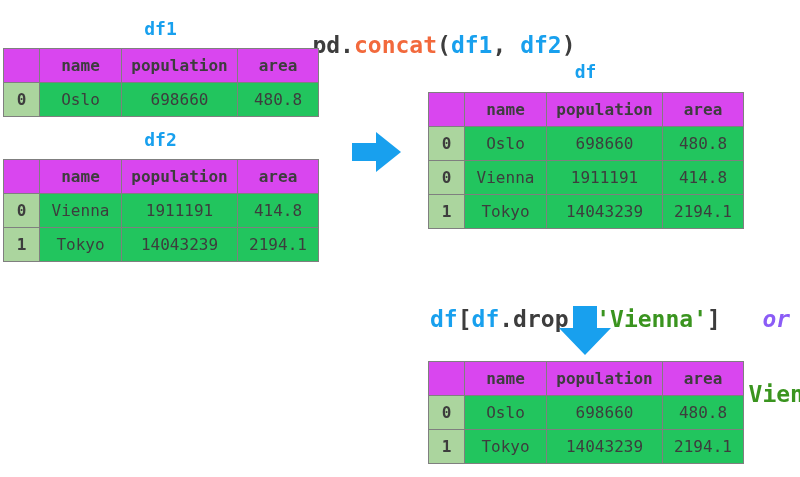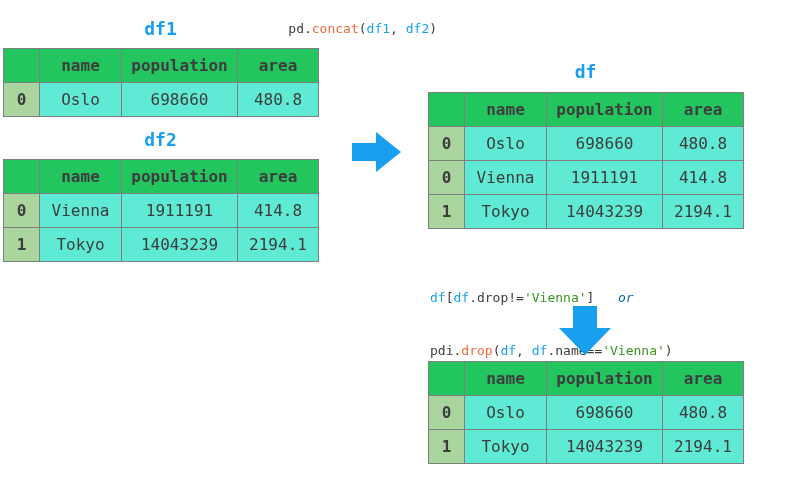--- a/index.html
+++ b/index.html
@@ -6,37 +6,37 @@
   .canvas {
     position:relative; width:800px; height:477px; background:#ffffff;
     font-family:"DejaVu Sans Mono", monospace; overflow:hidden;
   }
   
   table.df-table { position:absolute; border-collapse:collapse; table-layout:fixed; }
   .df-table th, .df-table td {
     border:1px solid #7f7f7f; text-align:center; vertical-align:middle;
     font-size:16px; color:#3d3d3d; padding:0; height:33px; overflow:hidden;
   }
-  .df-table th { background:#22c55e; font-weight:bold; }
-  .df-table td { background:#5eead4; font-weight:normal; }
+  .df-table th { background:#d946ef; font-weight:bold; }
+  .df-table td { background:#22c55e; font-weight:normal; }
   .df-table td.idx { background:#abd59e; font-weight:bold; }
   col.c-idx { width:36px; } col.c-name { width:82px; }
   col.c-pop { width:116px; } col.c-area { width:81px; }
   
   .tbl-label {
     position:absolute; width:315px; text-align:center;
     color:#18a0ee; font-weight:bold; font-size:18px;
   }
   
-  .code { position:absolute; font-size:13px; font-weight:normal; color:#3d3d3d; white-space:pre; }
+  .code { position:absolute; font-size:23px; font-weight:bold; color:#3d3d3d; white-space:pre; }
   .code-line { white-space:pre; line-height:23px; }
   .tok-fn { color:#f2693c; }
   .tok-id { color:#18a0ee; }
   .tok-str { color:#3a941f; }
-  .tok-kw { font-style:italic; color:#0369a1; }
+  .tok-kw { font-style:italic; color:#8b5cf6; }
   .arrow { position:absolute; }
 </style>
 </head>
 <body>
 
 <div class="canvas">
 
   <div class="code" style="left:257px; top:6px;">
     <span>pd.</span><span class="tok-fn">concat</span><span>(</span><span class="tok-id">df1</span><span>, </span><span class="tok-id">df2</span><span>)</span>
   </div>

